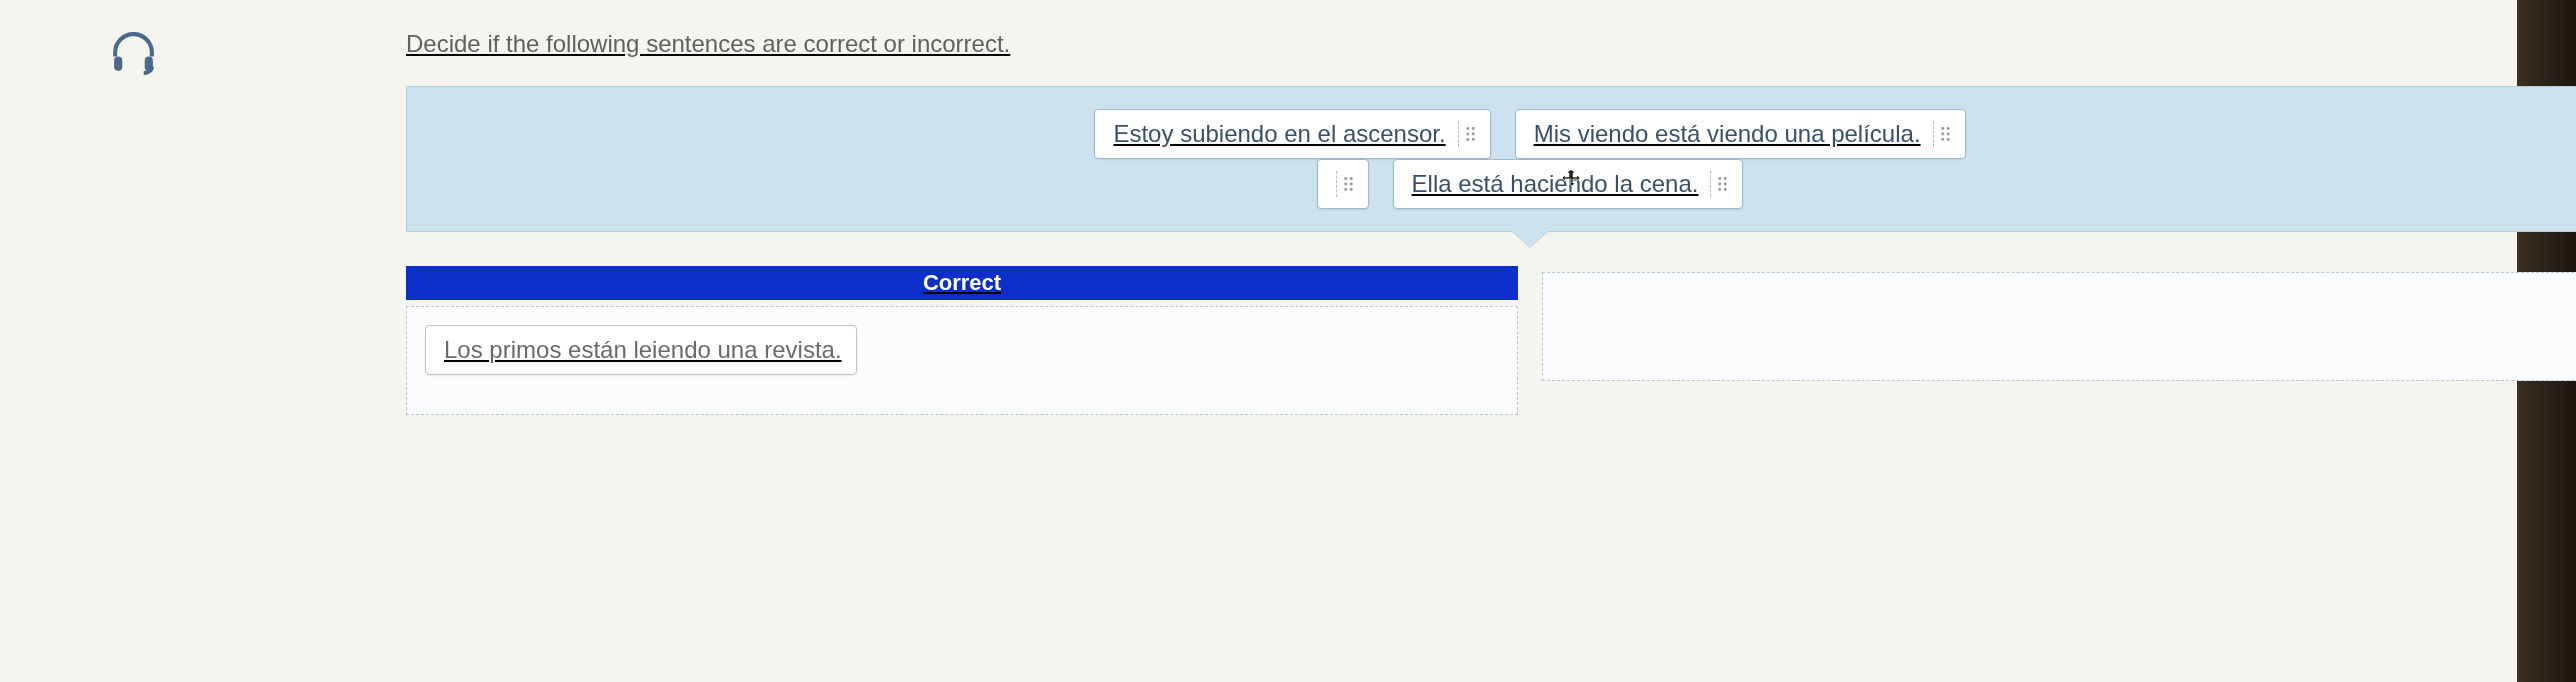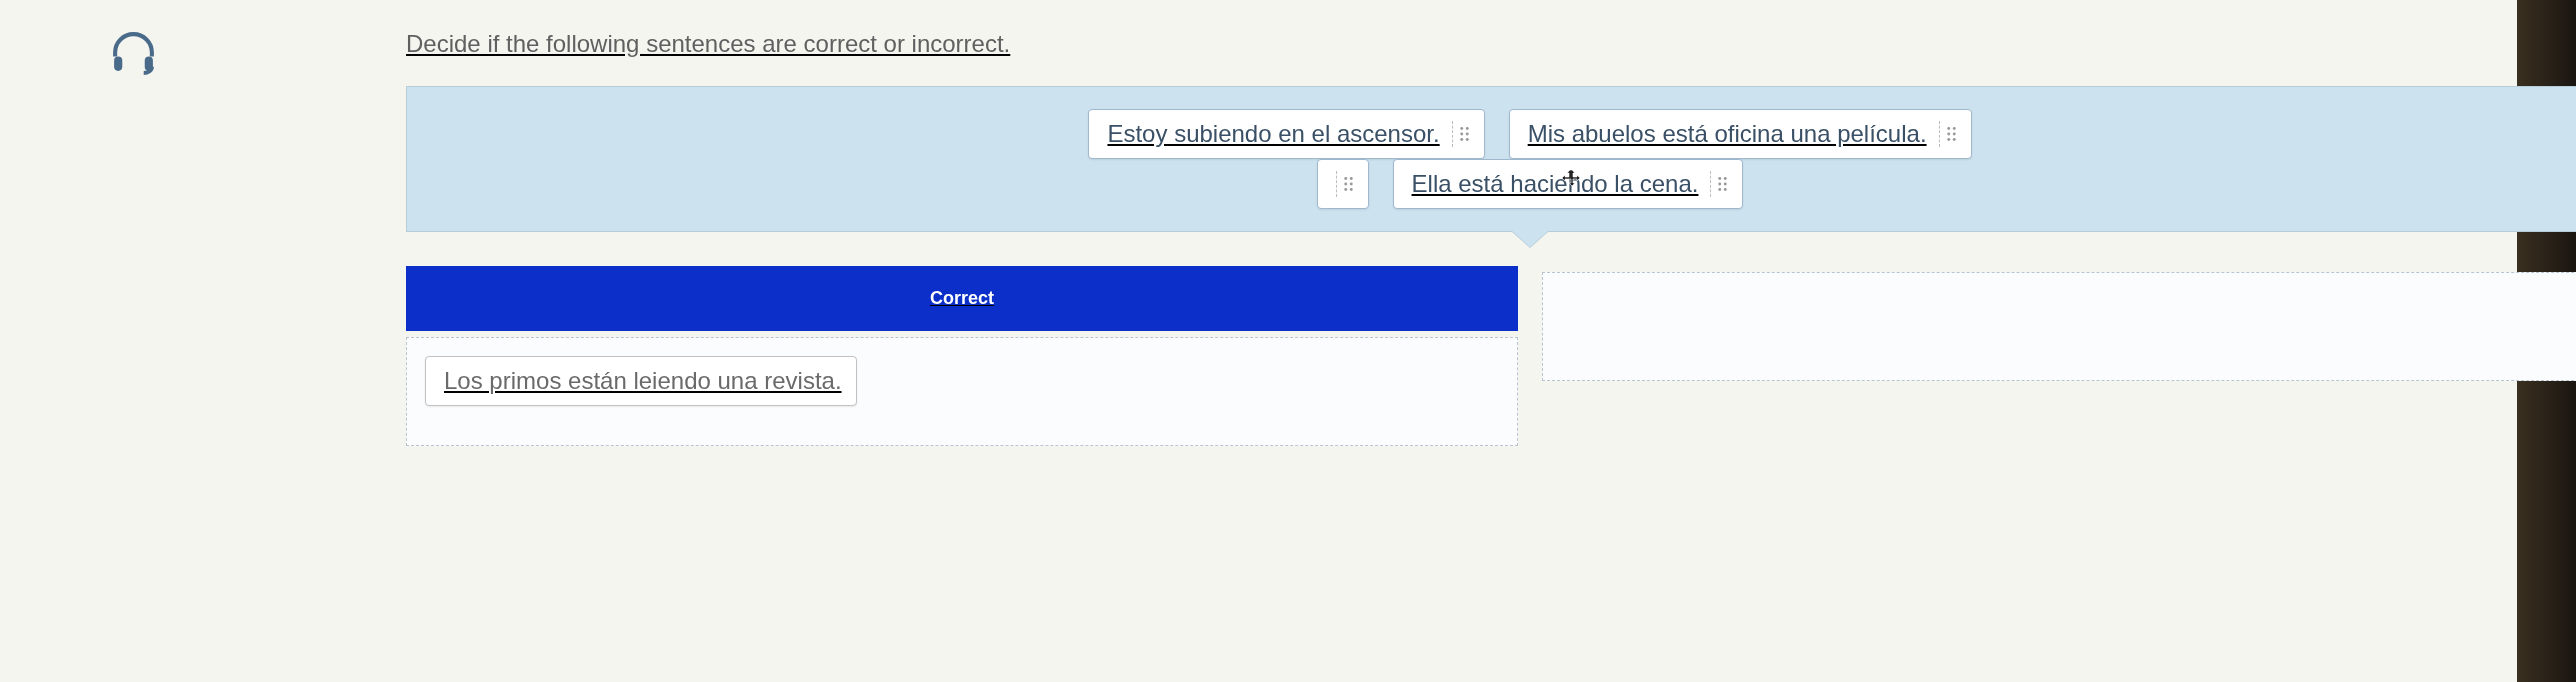--- a/index.html
+++ b/index.html
@@ -97,23 +97,23 @@
     }
     .target-col {
       flex: 1;
       display: flex;
       flex-direction: column;
     }
     .target-header {
       background: #0c2fc9;
       color: #ffffff;
       text-align: center;
-      font-size: 18px;
+      font-size: 22px;
       font-weight: 600;
-      padding: 22px 0;
+      padding: 4px 0;
     }
     .drop-zone {
       border: 1px dashed #b8c4d0;
       min-height: 109px;
       padding: 18px;
       display: flex;
       flex-wrap: wrap;
       gap: 16px;
       align-items: flex-start;
       margin-top: 6px;
@@ -161,21 +161,21 @@
                   <circle cx="9" cy="3" r="1.6"></circle>
                   <circle cx="3" cy="9" r="1.6"></circle>
                   <circle cx="9" cy="9" r="1.6"></circle>
                   <circle cx="3" cy="15" r="1.6"></circle>
                   <circle cx="9" cy="15" r="1.6"></circle>
                 </g>
               </svg>
           </span>
         </div>
         <div class="chip">
-          <span>Mis abuelos está oficina una película.</span>
+          <span>Mis viendo está viendo una película.</span>
           <span class="grip">
             <svg width="12" height="18" viewBox="0 0 12 18">
                 <g fill="#9a9a9a">
                   <circle cx="3" cy="3" r="1.6"></circle>
                   <circle cx="9" cy="3" r="1.6"></circle>
                   <circle cx="3" cy="9" r="1.6"></circle>
                   <circle cx="9" cy="9" r="1.6"></circle>
                   <circle cx="3" cy="15" r="1.6"></circle>
                   <circle cx="9" cy="15" r="1.6"></circle>
                 </g>

